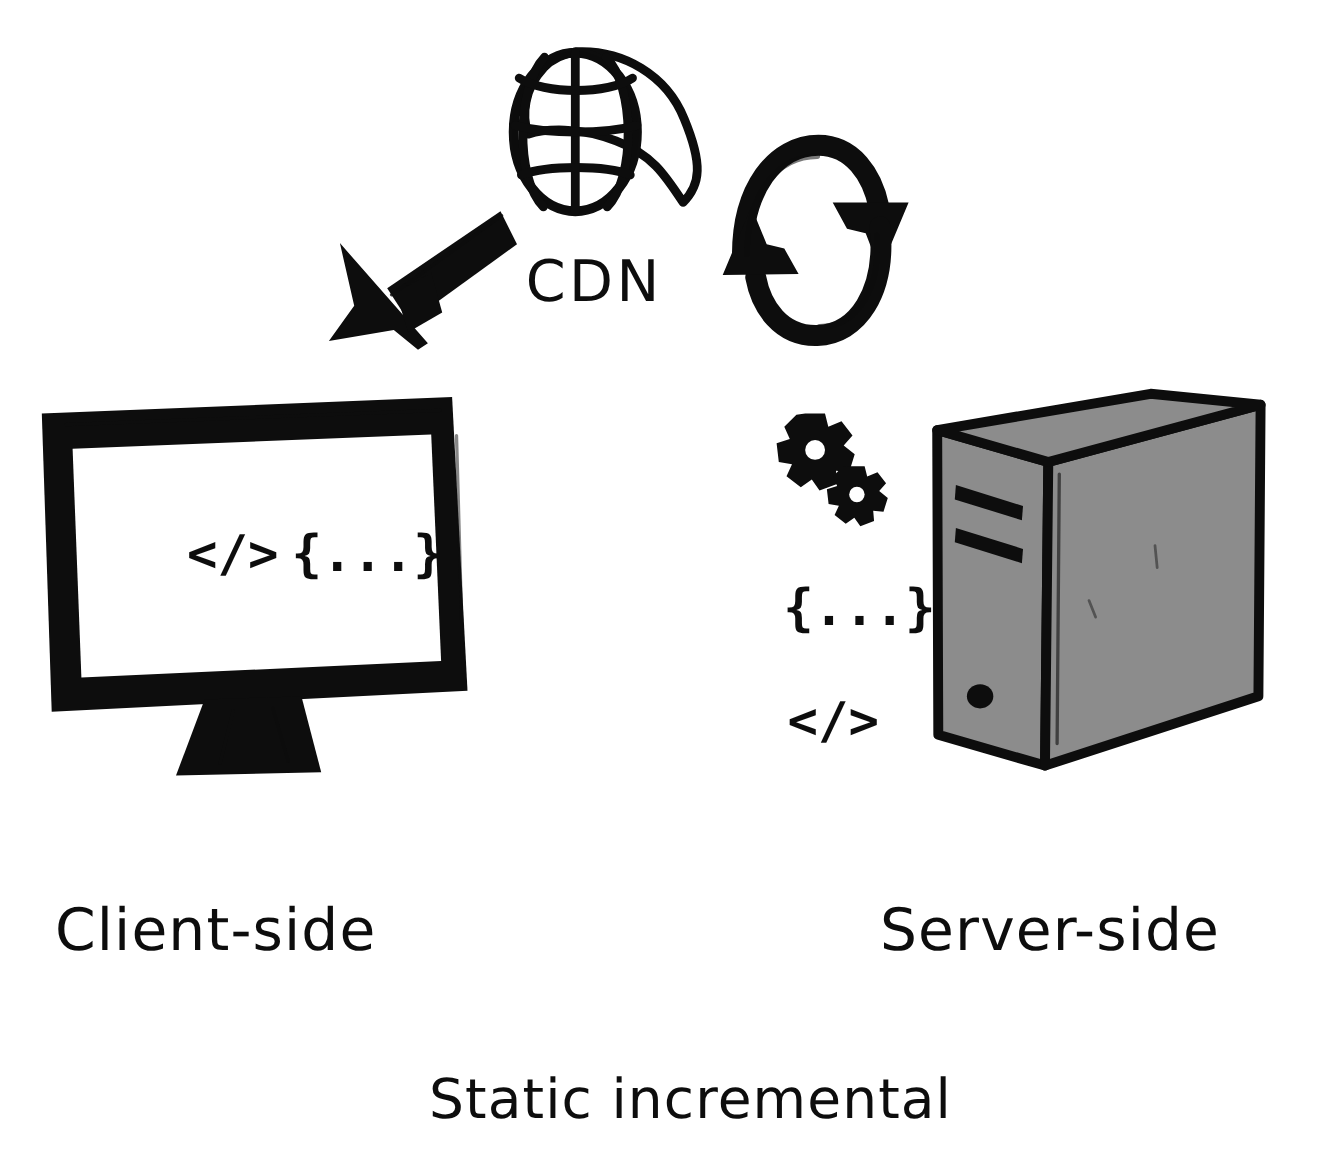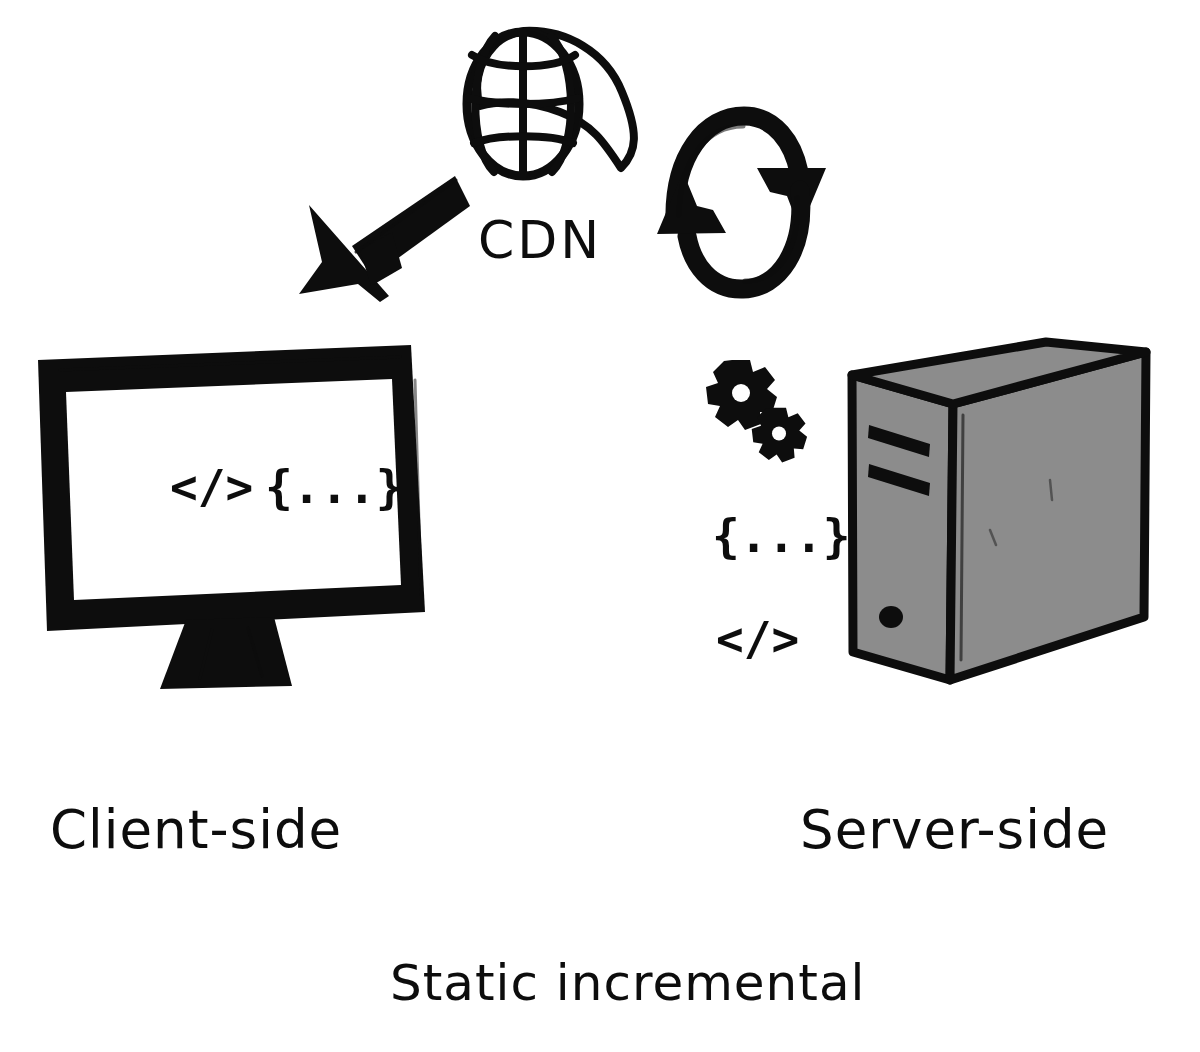--- a/index.html
+++ b/index.html
@@ -11,21 +11,21 @@
   body {
     width: 1200px;
     height: 1052px;
     position: relative;
     overflow: hidden;
     font-family: "DejaVu Sans", sans-serif;
   }
   #diagram-root {
     position: absolute;
     left: 0;
-    top: 0;
+    top: 16px;
     width: 1200px;
     height: 1030px;
   }
   svg.canvas {
     display: block;
     width: 1200px;
     height: 1052px;
   }
   .ink {
     fill: #0d0d0d;

